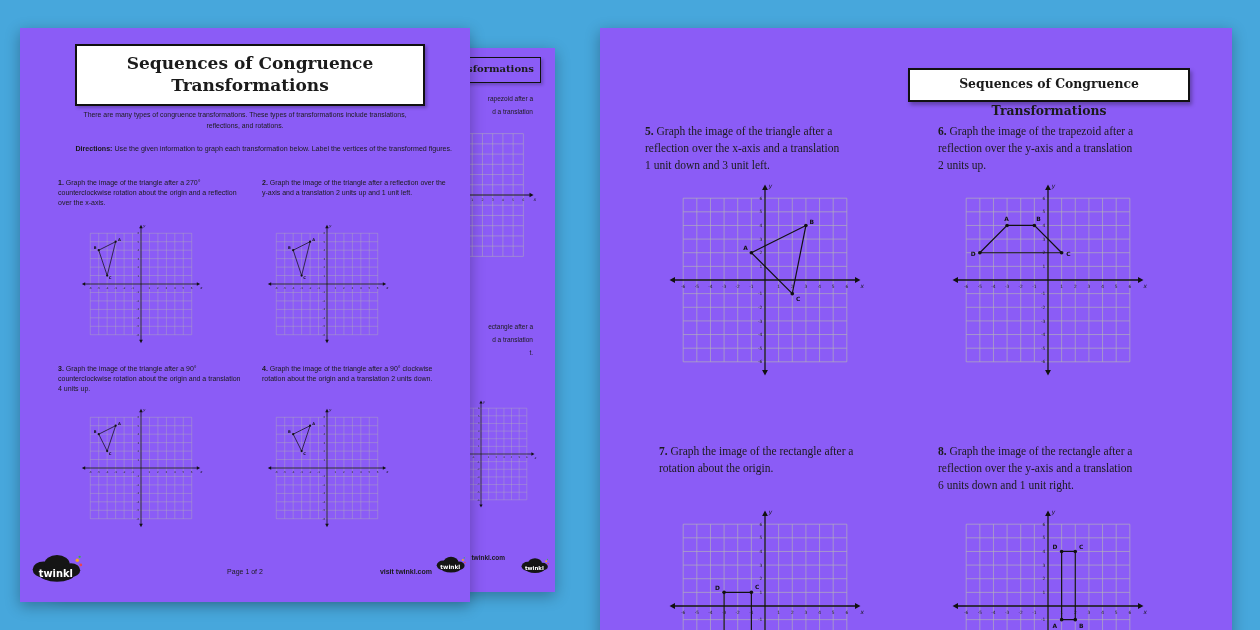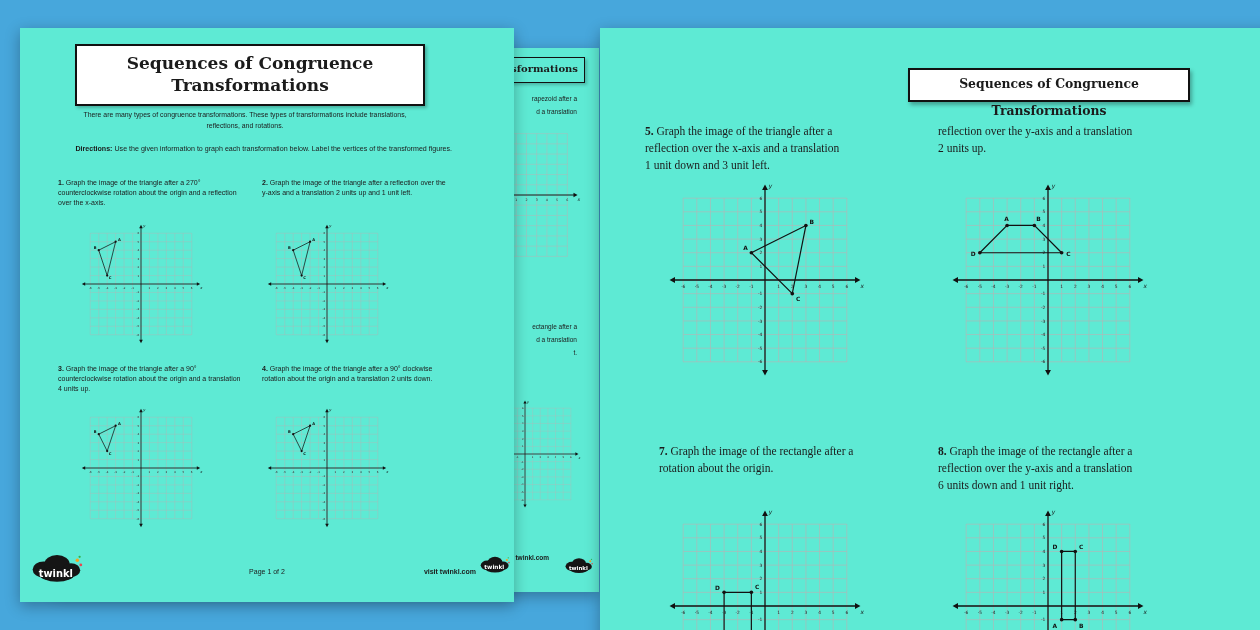--- a/index.html
+++ b/index.html
@@ -1,18 +1,18 @@
 <!DOCTYPE html>
 <html><head>
 <meta charset="utf-8">
 <style>
   html,body{margin:0;padding:0;}
   .scene{position:relative;width:1260px;height:630px;background:#47a7dc;overflow:hidden;
          font-family:"Liberation Sans",sans-serif;color:#1b1b1b;}
-  .page{position:absolute;background:#5eead4;box-shadow:0 4px 14px rgba(0,0,0,.30);padding-left:44px;}
+  .page{position:absolute;background:#8b5cf6;box-shadow:0 4px 14px rgba(0,0,0,.30);}
   .abs{position:absolute;}
   .page-back{left:55px;top:48px;width:500px;height:544px;z-index:1;}
   .page-front{left:20px;top:28px;width:450px;height:574px;z-index:2;}
   .page-right{left:600px;top:28px;width:632px;height:700px;z-index:1;}
 
   
   .bp-titlebox{right:14px;top:9px;width:282px;height:24px;border:1.5px solid #111;
                box-shadow:2px 2px 3px rgba(0,0,0,.22);}
   .bp-title{font-family:"DejaVu Serif",serif;font-weight:bold;font-size:10px;line-height:22px;
             text-align:right;padding-right:6px;}
@@ -527,20 +527,24 @@
 
     <div class="abs p2-prob" style="left:45px;top:95px">
       <div class="p2-line">
         <span class="pnum">5.</span>
         <span>Graph the image of the triangle after a</span>
       </div>
       <div class="p2-line">reflection over the x-axis and a translation</div>
       <div class="p2-line">1 unit down and 3 unit left.</div>
     </div>
     <div class="abs p2-prob" style="left:338px;top:95px">
+      <div class="p2-line">
+        <span class="pnum">6.</span>
+        <span>Graph the image of the trapezoid after a</span>
+      </div>
       <div class="p2-line">reflection over the y-axis and a translation</div>
       <div class="p2-line">2 units up.</div>
     </div>
     <div class="abs gridbox" style="left:65px;top:152px;width:200px;height:200px"><svg viewBox="0 0 220 220" width="100%" height="100%" font-family="'DejaVu Sans',sans-serif">
           <line x1="20" y1="20" x2="20" y2="200" stroke="#b5b5b5" stroke-width="0.7"></line>
           <line x1="35" y1="20" x2="35" y2="200" stroke="#b5b5b5" stroke-width="0.7"></line>
           <line x1="50" y1="20" x2="50" y2="200" stroke="#b5b5b5" stroke-width="0.7"></line>
           <line x1="65" y1="20" x2="65" y2="200" stroke="#b5b5b5" stroke-width="0.7"></line>
           <line x1="80" y1="20" x2="80" y2="200" stroke="#b5b5b5" stroke-width="0.7"></line>
           <line x1="95" y1="20" x2="95" y2="200" stroke="#b5b5b5" stroke-width="0.7"></line>

